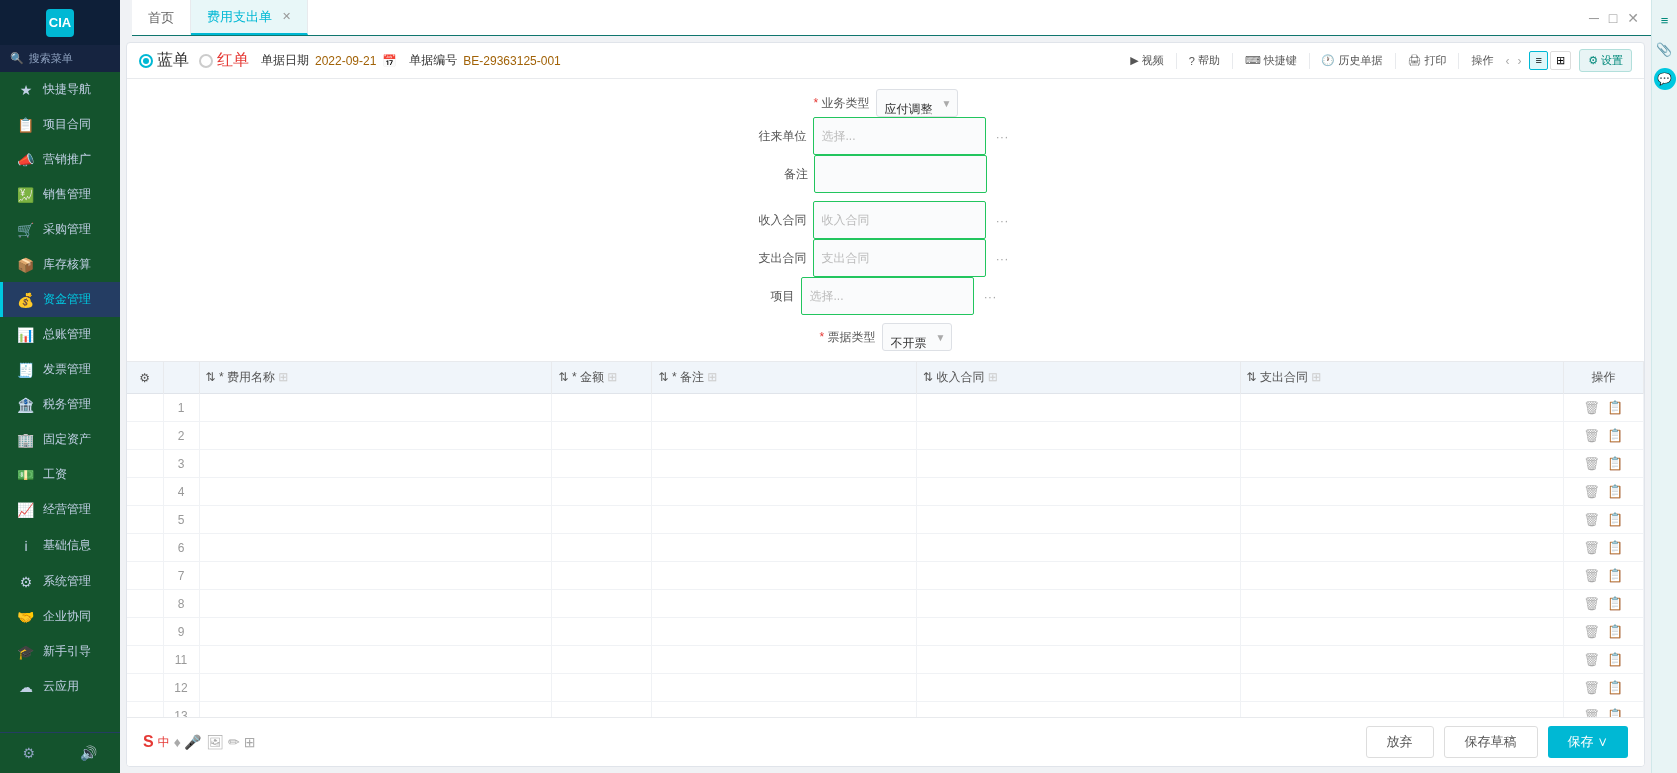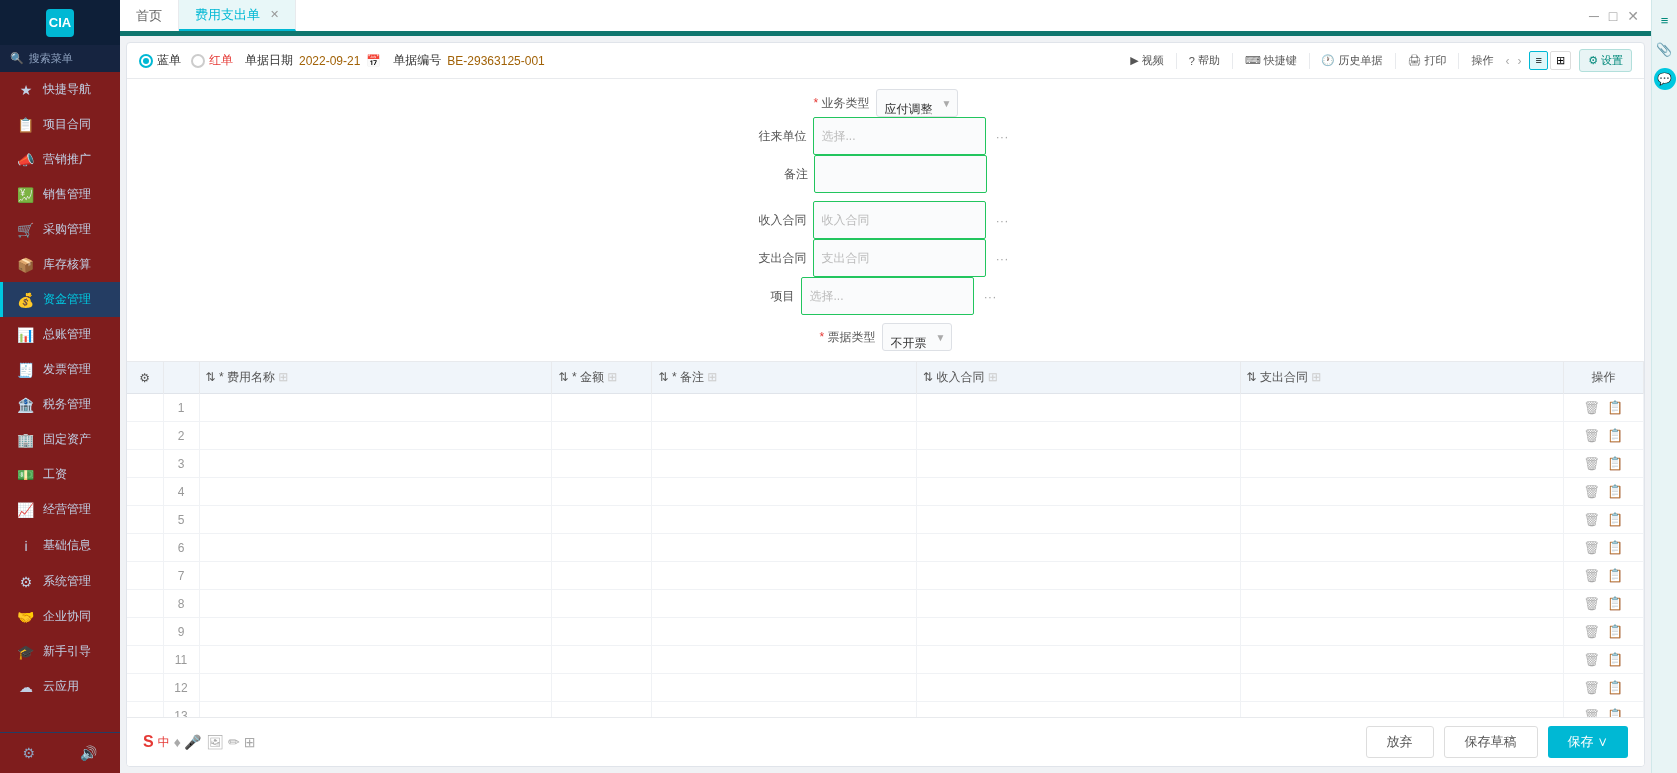--- a/index.html
+++ b/index.html
@@ -1,21 +1,21 @@
 <!DOCTYPE html>
 <html><head>
   <meta charset="utf-8">
   <style>
     * { box-sizing: border-box; margin: 0; padding: 0; }
     body { font-family: "Microsoft YaHei", Arial, sans-serif; font-size: 12px; background: #f0f2f5; display: flex; height: 773px; overflow: hidden; }
 
     
     .sidebar {
       width: 120px;
-      background: #7f1d1d;
+      background: #14532d;
       color: #c8d4e8;
       display: flex;
       flex-direction: column;
       height: 100%;
       flex-shrink: 0;
     }
     .sidebar-logo {
       height: 45px;
       background: #0e1f38;
       display: flex;
@@ -67,25 +67,26 @@
       flex: 1;
       display: flex;
       flex-direction: column;
       background: #f0f2f5;
       overflow: hidden;
     }
 
     
     .tab-bar {
       background: #fff;
-      border-bottom: 5px solid #0f766e;
+      border-bottom: 1px solid #0f766e;
       display: flex;
       align-items: center;
       height: 36px;
       padding: 0 0 0 0;
+      margin-left: 12px;
     }
     .tab {
       padding: 0 16px;
       height: 100%;
       display: flex;
       align-items: center;
       font-size: 13px;
       cursor: pointer;
       color: #666;
       border-right: 1px solid #e8eaed;
@@ -138,21 +139,21 @@
     .radio-item { display: flex; align-items: center; gap: 4px; cursor: pointer; }
     .radio-dot {
       width: 14px; height: 14px; border-radius: 50%;
       border: 2px solid #ccc;
       display: flex; align-items: center; justify-content: center;
     }
     .radio-dot.checked { border-color: #00b8d4; }
     .radio-dot.checked::after {
       content: ''; width: 6px; height: 6px; border-radius: 50%; background: #00b8d4;
     }
-    .radio-label { font-size: 12px; color: #333; font-family: Liberation Mono, monospace; }
+    .radio-label { font-size: 16px; color: #333; font-family: Liberation Mono, monospace; }
     .radio-label.red { color: #e53935; }
     .field-inline { display: flex; align-items: center; gap: 6px; font-size: 12px; color: #333; }
     .field-value { color: #a16207; font-weight: 500; }
     .calendar-icon { color: #999; cursor: pointer; }
     .toolbar-right {
       margin-left: auto;
       display: flex;
       align-items: center;
       gap: 8px;
     }

